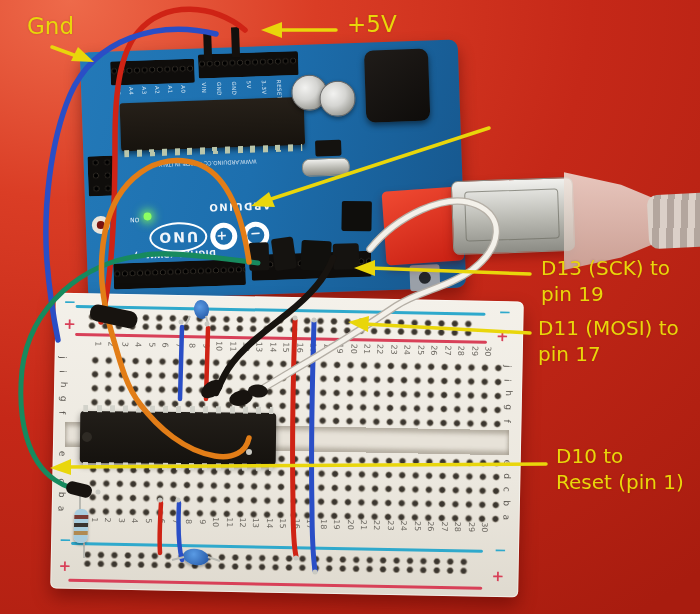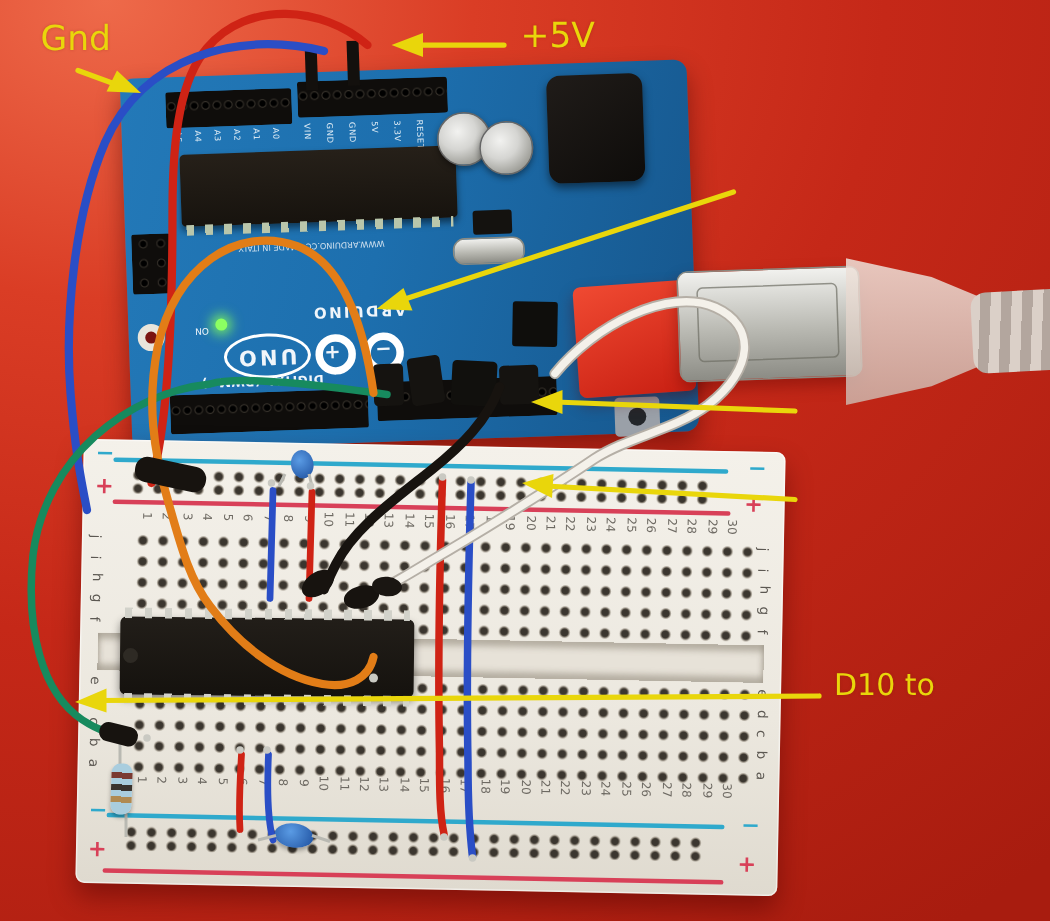--- a/index.html
+++ b/index.html
@@ -288,14 +288,16 @@
       <polygon class="ann-head" points="354,268 375,260 375,276" fill="#e9d60b"></polygon>
       <path class="ann-stroke" d="M 530 333 L 364 324"></path>
       <polygon class="ann-head" points="348,322 369,316 368,332" fill="#e9d60b"></polygon>
       <path class="ann-stroke" d="M 546 464 L 66 467"></path>
       <polygon class="ann-head" points="50,468 71,459 71,475" fill="#e9d60b"></polygon>
     </g>
   </svg>
 
   <div class="ann-label ann-big" style="left:27px;top:13px;">Gnd</div>
   <div class="ann-label ann-big" style="left:347px;top:11px;">+5V</div>
-  <div class="ann-label" style="left:556px;top:443px;"><span>D10 to</span><br></div>
+  <div class="ann-label" style="left:541px;top:255px;"><span>D13 (SCK) to</span><br><span>pin 19</span></div>
+  <div class="ann-label" style="left:538px;top:315px;"><span>D11 (MOSI) to</span><br><span>pin 17</span></div>
+  <div class="ann-label" style="left:556px;top:443px;"><span>D10 to</span><br><span>Reset (pin 1)</span></div>
 </div>
 
 </body></html>

